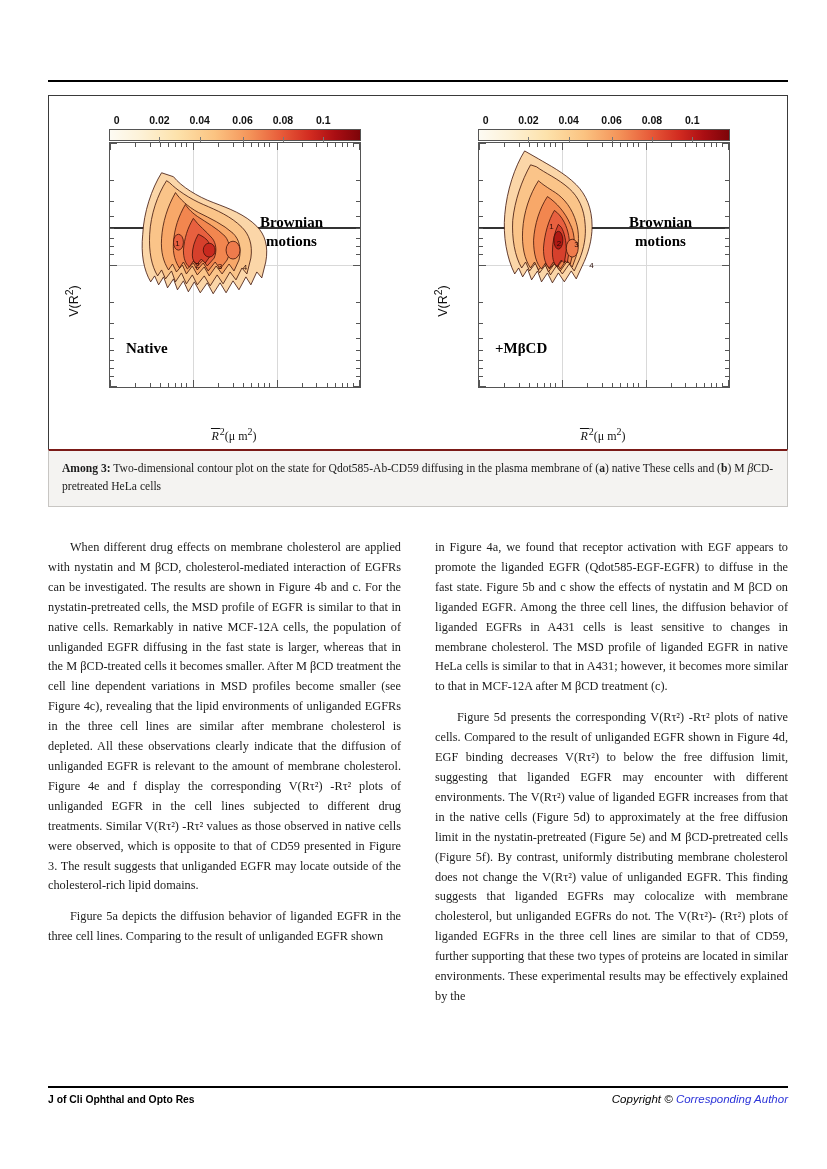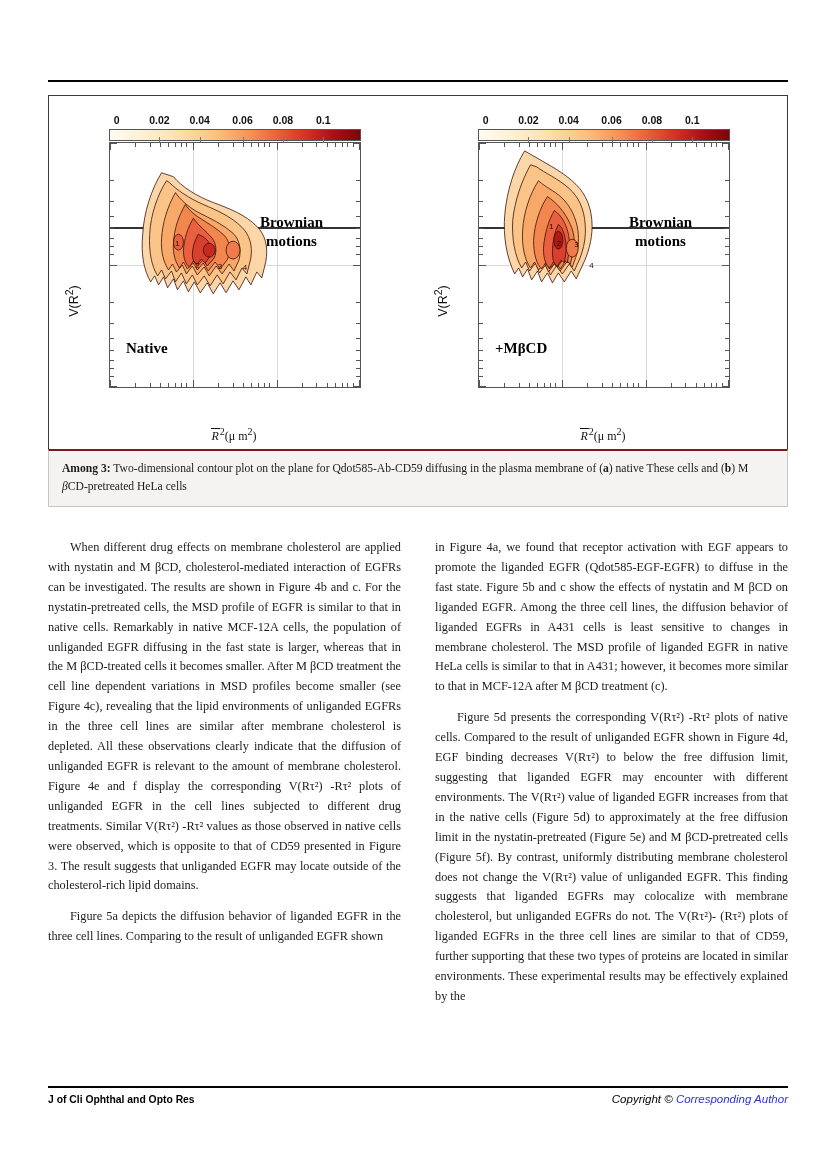--- a/index.html
+++ b/index.html
@@ -447,21 +447,21 @@
         </div>
 
         <div class="xtitle"><span class="ovl">R</span><sup>2</sup>(μ m<sup>2</sup>)</div>
         <div class="panel-letter">(b)</div>
       </div>
 
     </div>
   </div>
 
   <div class="caption">
-    <b>Among 3:</b><span> Two-dimensional contour plot on the plane for Qdot585-Ab-CD59 diffusing in the plasma membrane of (</span><b>a</b><span>) native These cells and (</span><b>b</b><span>) M </span><i>β</i><span>CD-pretreated HeLa cells</span>
+    <b>Among 3:</b><span> Two-dimensional contour plot on the state for Qdot585-Ab-CD59 diffusing in the plasma membrane of (</span><b>a</b><span>) native These cells and (</span><b>b</b><span>) M </span><i>β</i><span>CD-pretreated HeLa cells</span>
   </div>
 
   <div class="cols">
     <div class="col">
       <p class="ind">When different drug effects on membrane cholesterol are applied with nystatin and M βCD, cholesterol-mediated interaction of EGFRs can be investigated. The results are shown in Figure 4b and c. For the nystatin-pretreated cells, the MSD profile of EGFR is similar to that in native cells. Remarkably in native MCF-12A cells, the population of unliganded EGFR diffusing in the fast state is larger, whereas that in the M βCD-treated cells it becomes smaller. After M βCD treatment the cell line dependent variations in MSD profiles become smaller (see Figure 4c), revealing that the lipid environments of unliganded EGFRs in the three cell lines are similar after membrane cholesterol is depleted.  All these observations clearly indicate that the diffusion of unliganded EGFR is relevant to the amount of membrane cholesterol. Figure 4e and f display the corresponding V(Rτ²) -Rτ² plots of unliganded EGFR in the cell lines subjected to different drug treatments. Similar V(Rτ²) -Rτ² values as those observed in native cells were observed, which is opposite to that of CD59 presented in Figure 3. The result suggests that unliganded EGFR may locate outside of the cholesterol-rich lipid domains.</p>
       <p class="ind">Figure 5a depicts the diffusion behavior of liganded EGFR in the three cell lines. Comparing to the result of unliganded EGFR shown</p>
     </div>
     <div class="col">
       <p>in Figure 4a, we found that receptor activation with EGF appears to promote the liganded EGFR (Qdot585-EGF-EGFR) to diffuse in the fast state. Figure 5b and c show the effects of nystatin and M βCD on liganded EGFR. Among the three cell lines, the diffusion behavior of liganded EGFRs in A431 cells is least sensitive to changes in membrane cholesterol. The MSD profile of liganded EGFR in native HeLa cells is similar to that in A431; however, it becomes more similar to that in MCF-12A after M βCD treatment (c).</p>
       <p class="ind">Figure 5d presents the corresponding V(Rτ²) -Rτ² plots of native cells. Compared to the result of unliganded EGFR shown in Figure 4d, EGF binding decreases V(Rτ²) to below the free diffusion limit, suggesting that liganded EGFR may encounter with different environments. The  V(Rτ²) value of liganded EGFR increases from that in the native cells (Figure 5d) to approximately at the free diffusion limit in the nystatin-pretreated (Figure 5e) and M βCD-pretreated cells (Figure 5f).  By contrast, uniformly distributing membrane cholesterol does not change the V(Rτ²) value of unliganded EGFR. This finding suggests that liganded EGFRs may colocalize with membrane cholesterol, but unliganded EGFRs do not. The V(Rτ²)- (Rτ²) plots of liganded EGFRs in the three cell lines are similar to that of CD59, further supporting that these two types of proteins are located in similar environments. These experimental results may be effectively explained by the</p>

